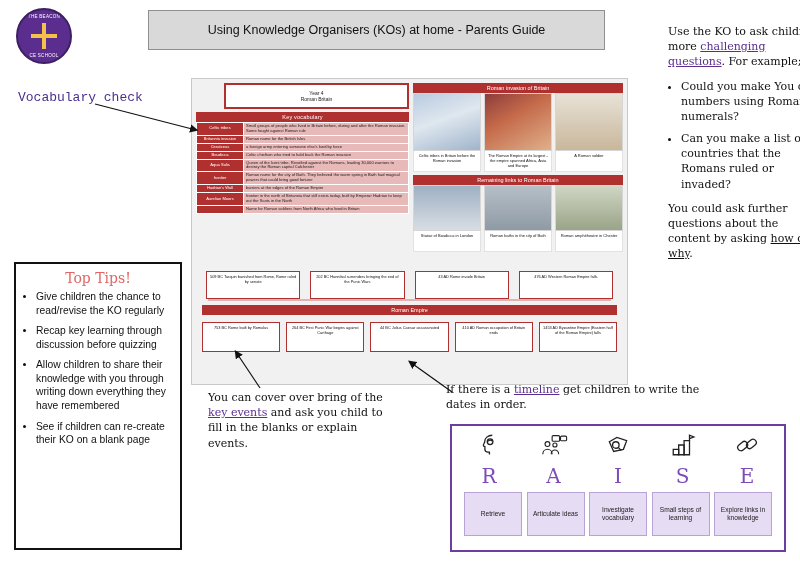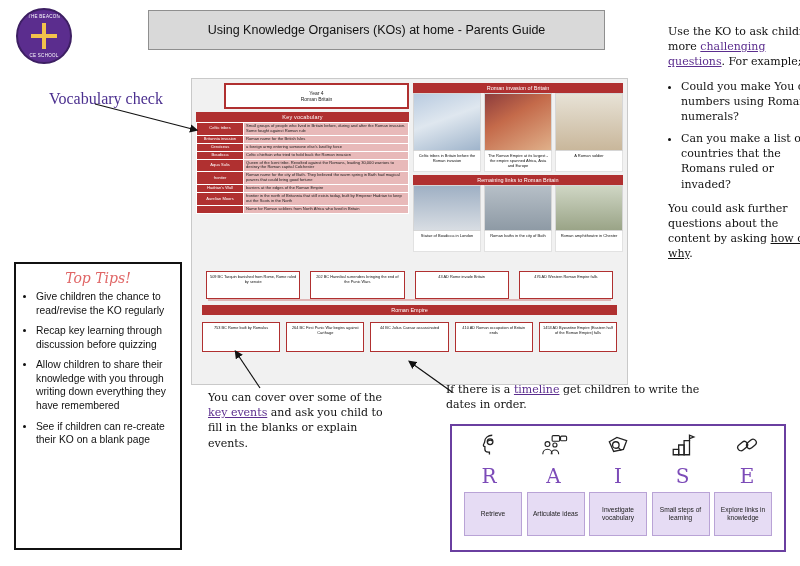--- a/index.html
+++ b/index.html
@@ -91,24 +91,23 @@
     line-height: 1.38;
     color: #111;
   }
   .purple { color: #5b2d8e; }
   .underline { text-decoration: underline; }
 
   .vocab-label {
     position: absolute;
     left: 18px;
     top: 90px;
-    font-family: Liberation Serif, serif;
-    font-size: 16px;
+    font-family: Liberation Mono, monospace;
+    font-size: 13px;
     color: #4b2f8f;
-    margin-left: 31px;
   }
   .left-bullets {
     position: absolute;
     left: 18px;
     top: 122px;
     width: 160px;
   }
   .left-bullets ul {
     margin: 0;
     padding-left: 14px;
@@ -129,21 +128,20 @@
     background: #ffffff;
     box-sizing: border-box;
     padding: 4px 6px 4px 6px;
   }
   .tips-title {
     text-align: center;
     color: #e06666;
     font-family: "DejaVu Serif", serif;
     font-size: 14px;
     margin: 2px 0 4px 0;
-    font-style: italic;
   }
   .tips-box ul {
     margin: 0;
     padding-left: 14px;
     list-style: disc;
   }
   .tips-box li {
     font-family: Liberation Sans, sans-serif;
     font-size: 10.3px;
     line-height: 1.32;
@@ -550,21 +548,21 @@
         <div class="tl-card2">753 BC Rome built by Romulus</div>
         <div class="tl-card2">264 BC First Punic War begins against Carthage</div>
         <div class="tl-card2">44 BC Julius Caesar assassinated</div>
         <div class="tl-card2">410 AD Roman occupation of Britain ends</div>
         <div class="tl-card2">1453 AD Byzantine Empire (Eastern half of the Roman Empire) falls</div>
       </div>
     </div>
   </div>
 
   <div class="callout-keyevents hand">
-    <span>You can cover over some of the </span><span class="purple underline">key events</span><span> and ask you child to fill in the blanks or explain events.</span>
+    <span>You can cover over bring of the </span><span class="purple underline">key events</span><span> and ask you child to fill in the blanks or explain events.</span>
   </div>
 
   <div class="callout-timeline hand">
     <span>If there is a </span><span class="purple underline">timeline</span><span> get children to write the dates in order.</span>
   </div>
 
   <svg class="arrows" viewBox="0 0 800 566">
     <defs>
       <marker id="ah" markerWidth="7" markerHeight="7" refX="5" refY="3.5" orient="auto">
         <path d="M0,0 L7,3.5 L0,7 z" fill="#111"></path>

